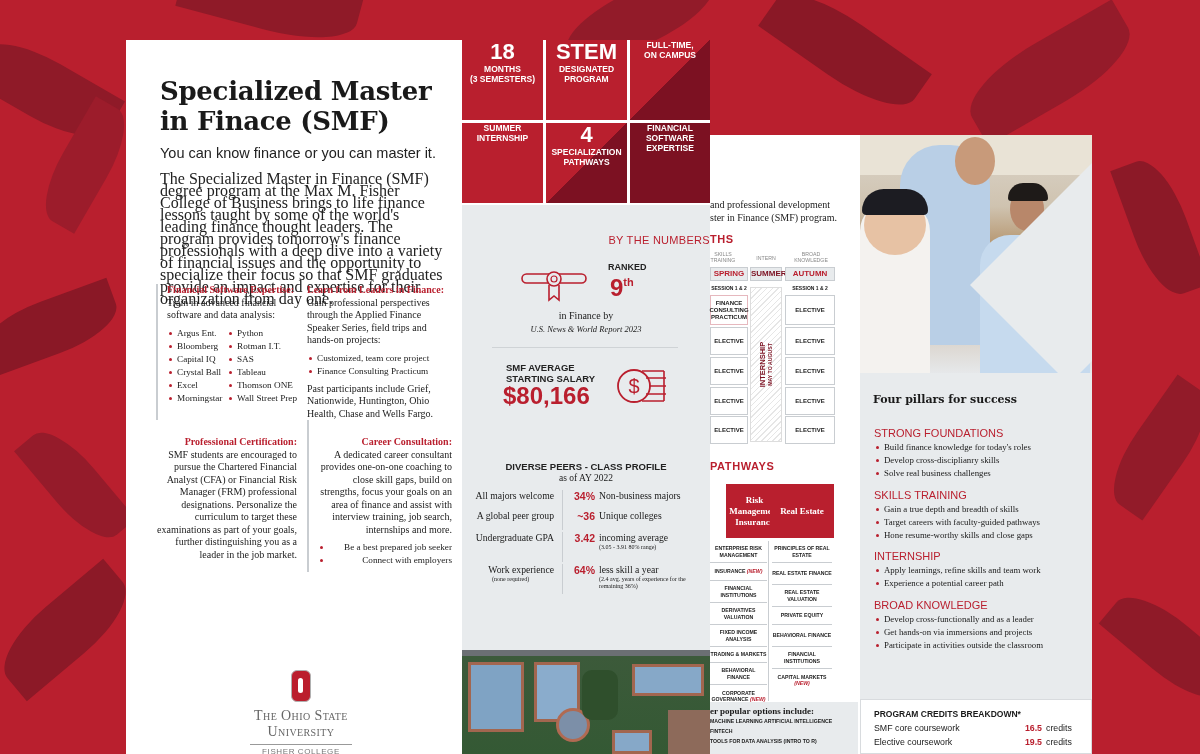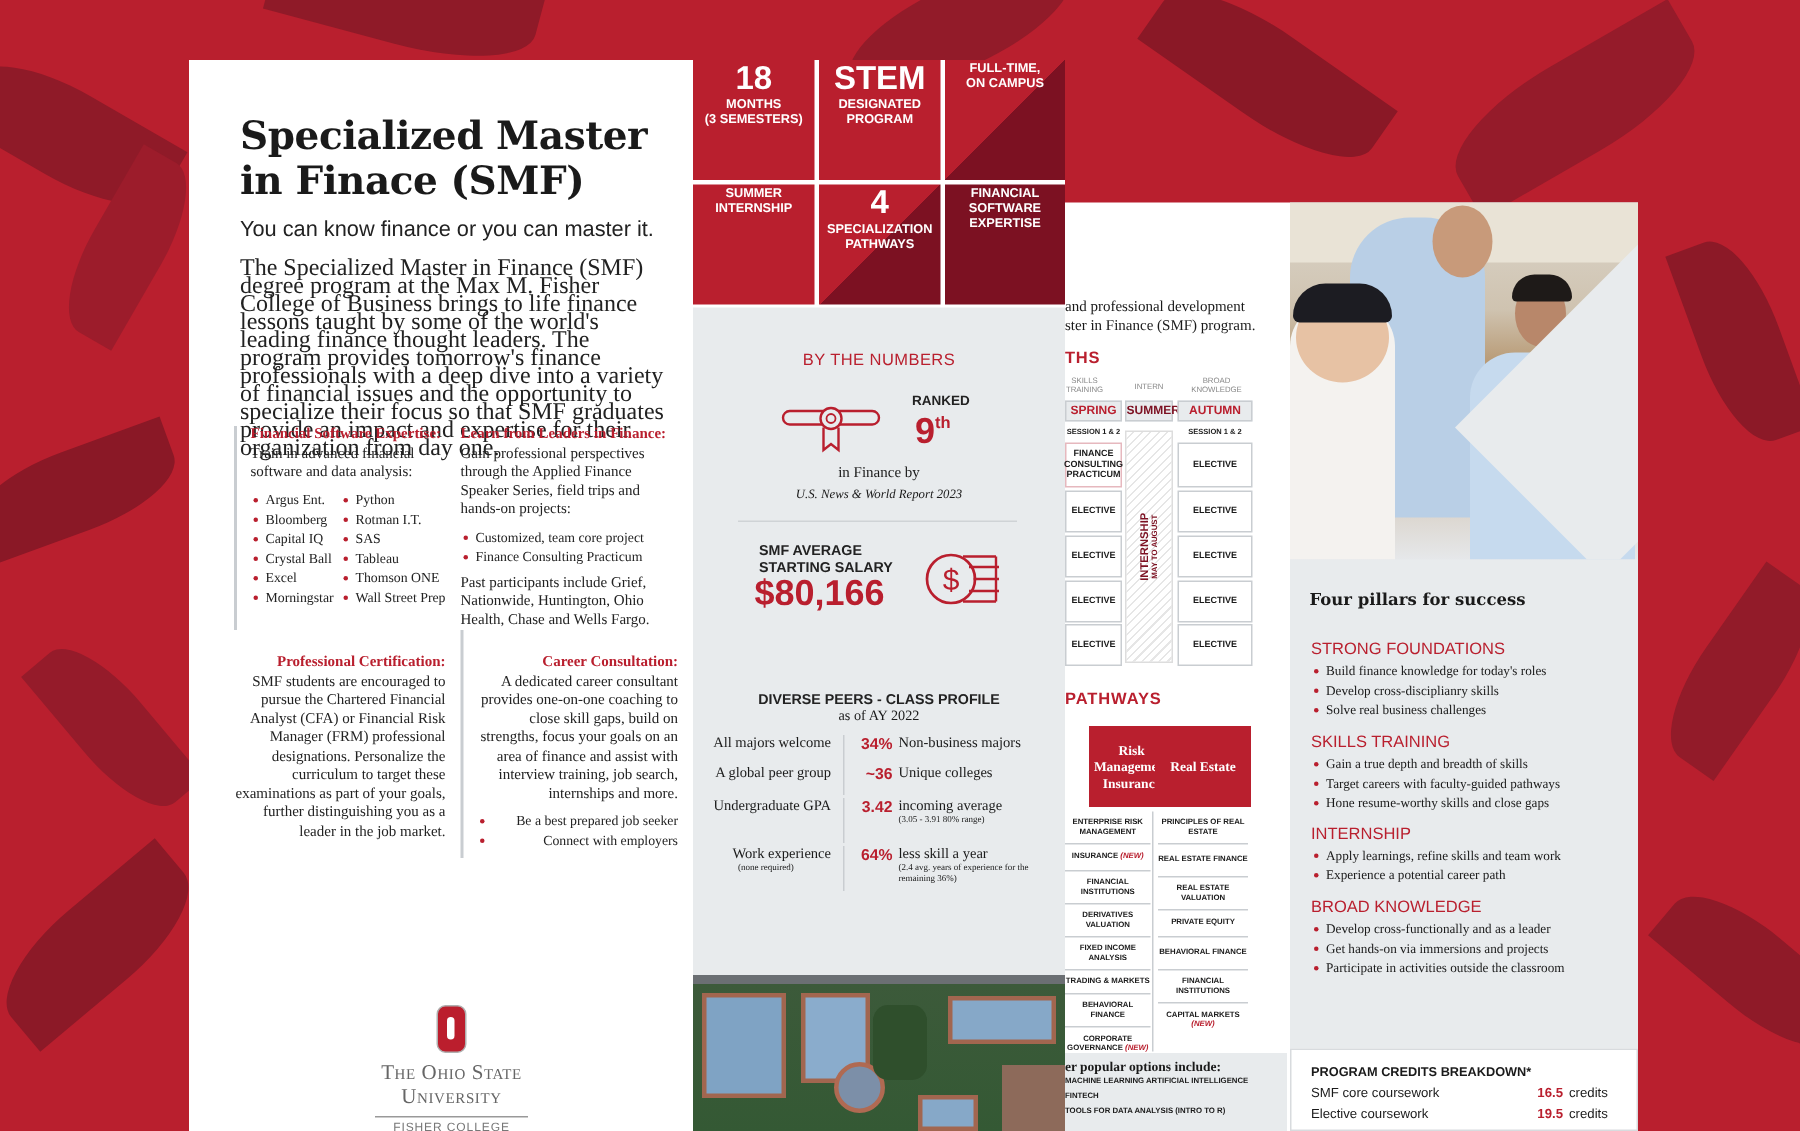--- a/index.html
+++ b/index.html
@@ -76,21 +76,21 @@
     background: #b91f2e; color: #fff; text-align: center; display: flex;
     flex-direction: column; align-items: center; justify-content: flex-start;
     font-family: "Liberation Sans", sans-serif; font-weight: bold; position: relative; overflow: hidden;
   }
   .tile.split { background: linear-gradient(135deg, #b91f2e 50%, #7c1122 50%); }
   .tile.dark { background: #7c1122; }
   .tile .big { font-size: 22px; line-height: 24px; }
   .tile .small { font-size: 8.5px; line-height: 10px; text-transform: uppercase; }
 
   .numbers-title {
-    position: absolute; top: 194px; left: 0; width: 248px; text-align: center;
+    position: absolute; top: 194px; left: 0; width: 248px; text-align: right;
     font-family: "Liberation Sans", sans-serif; font-size: 11px; color: #b91f2e; letter-spacing: 0.3px;
   }
   .ranked { position: absolute; top: 222px; left: 58px; width: 160px; height: 60px; }
   .diploma-icon { position: absolute; left: 0; top: 6px; width: 68px; height: 34px; }
   .ranked-label {
     position: absolute; left: 88px; top: 0; font-family: "Liberation Sans", sans-serif;
     font-weight: bold; font-size: 9px; color: #222;
   }
   .ranked-value {
     position: absolute; left: 90px; top: 12px; font-family: "Liberation Sans", sans-serif;

